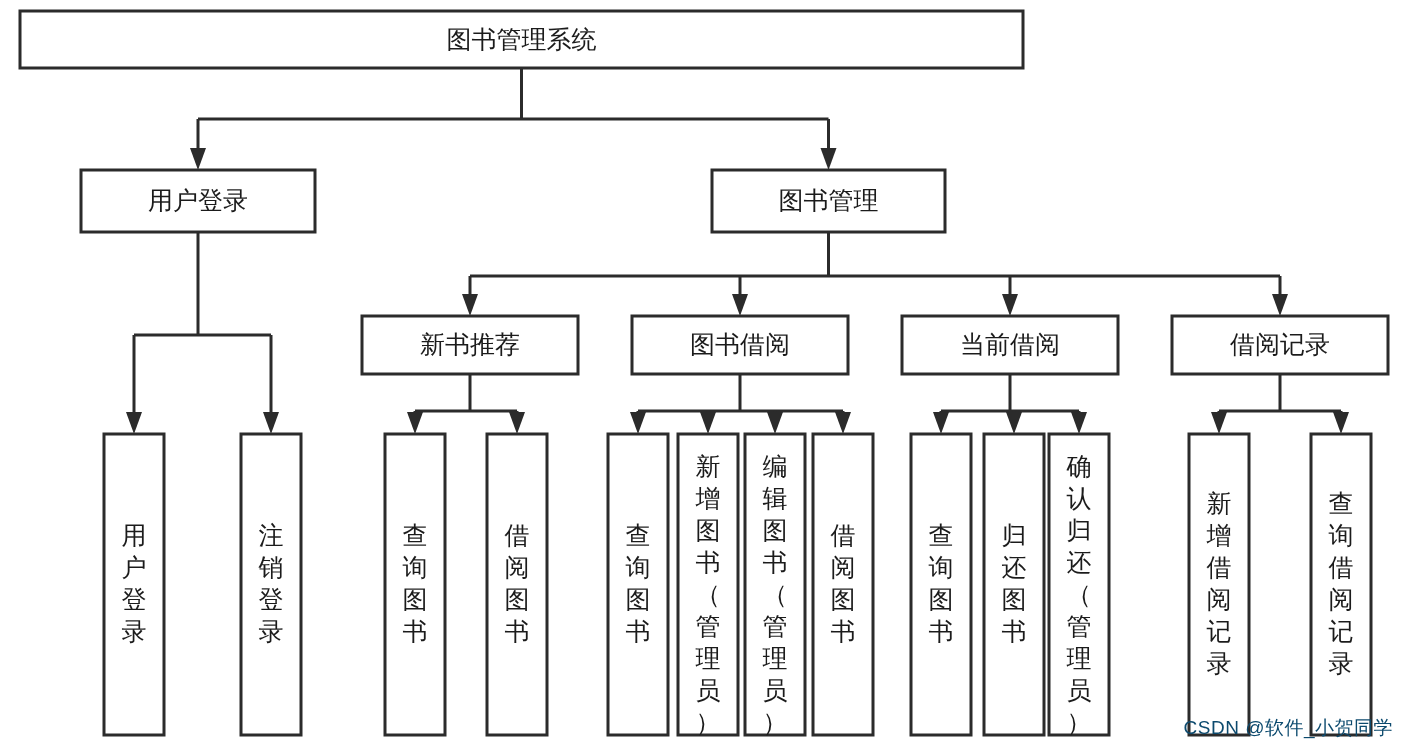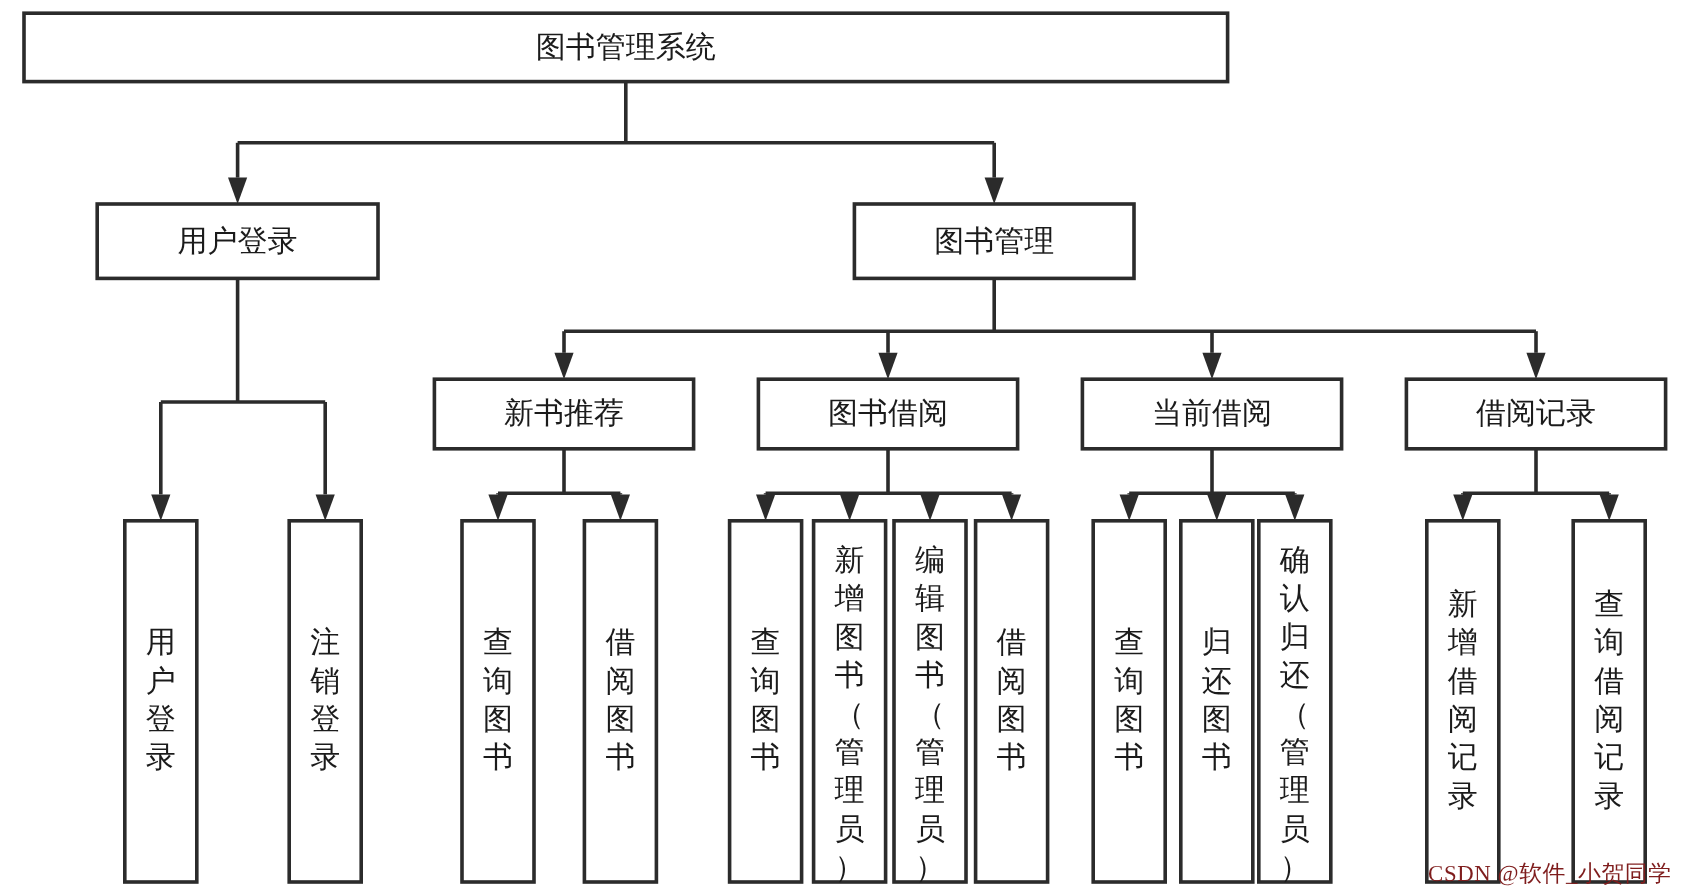--- a/index.html
+++ b/index.html
@@ -54,23 +54,23 @@
   .node-label-vertical {
     fill: #1b1b1b;
     font-family: "DejaVu Sans", "Liberation Sans", sans-serif;
     font-size: 25px;
     text-anchor: middle;
   }
   .watermark-text {
     position: absolute;
     right: 12px;
     bottom: 6px;
-    font-family: Liberation Serif, serif;
+    font-family: Liberation Sans, sans-serif;
     font-size: 19px;
-    color: #7f1d1d;
+    color: #0c4a6e;
     white-space: nowrap;
     letter-spacing: 0.5px;
     pointer-events: none;
   }
 </style>
 </head>
 <body>
 
 <div id="diagram-root">
   <svg id="tree-canvas" viewBox="0 0 1405 747">

